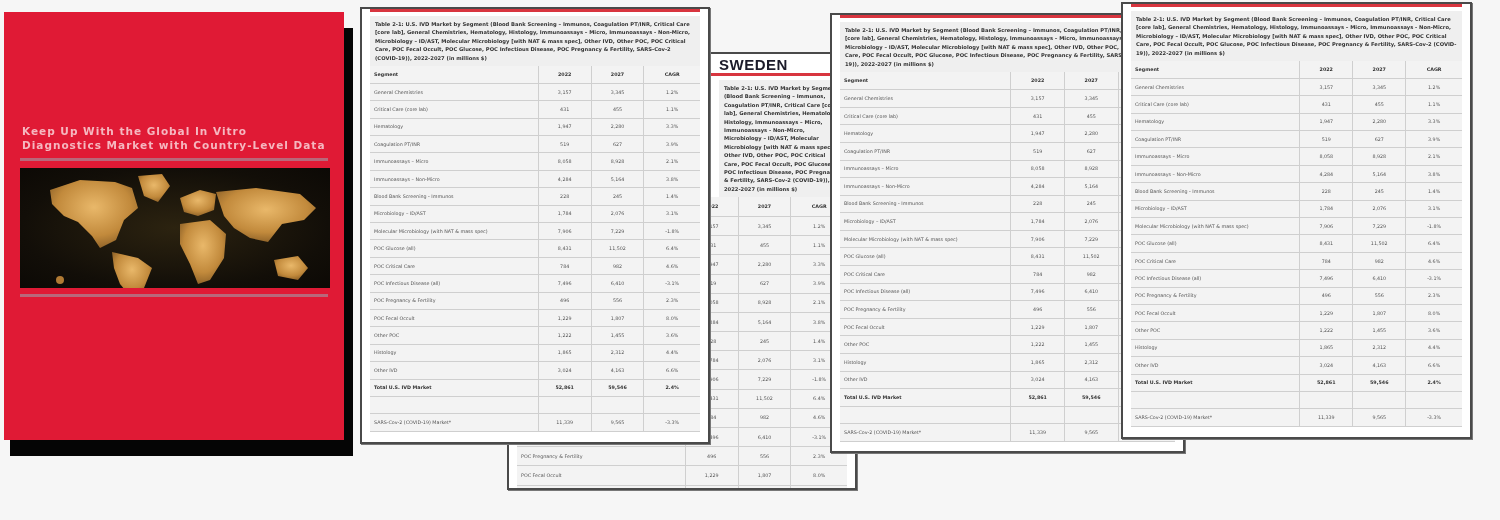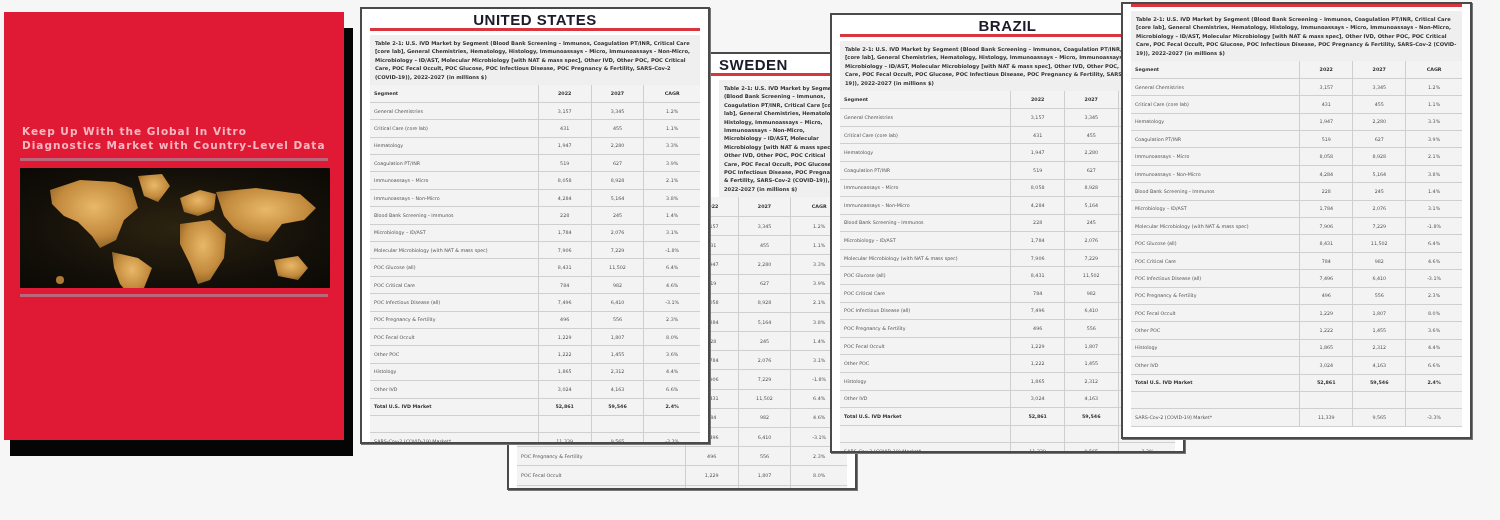--- a/index.html
+++ b/index.html
@@ -181,21 +181,20 @@
           <td style="width: 51%;">Other POC</td>
           <td class="num" style="width: 16%;">1,222</td>
           <td class="num" style="width: 16%;">1,455</td>
           <td class="num" style="width: 17%;">3.6%</td>
         </tr>
       </tbody>
   </table>
 </div>
 
 <div class="doc" id="doc-us">
-  <div class="doc-title">UNITED STATES</div>
   <div class="doc-redline"></div>
   <div class="doc-caption">Table 2-1: U.S. IVD Market by Segment (Blood Bank Screening – Immunos, Coagulation PT/INR, Critical Care [core lab], General Chemistries, Hematology, Histology, Immunoassays – Micro, Immunoassays - Non-Micro, Microbiology – ID/AST, Molecular Microbiology [with NAT &amp; mass spec], Other IVD, Other POC, POC Critical Care, POC Fecal Occult, POC Glucose, POC Infectious Disease, POC Pregnancy &amp; Fertility, SARS-Cov-2 (COVID-19)), 2022-2027 (in millions $)</div>
   <table class="seg">
     <tbody class="tbody-target">
         <tr class="hdr" style="height: 17.4px;">
           <td style="width: 51%;">Segment</td>
           <td class="num" style="width: 16%;">2022</td>
           <td class="num" style="width: 16%;">2027</td>
           <td class="num" style="width: 17%;">CAGR</td>
         </tr>
@@ -317,21 +316,20 @@
           <td style="width: 51%;">SARS-Cov-2 (COVID-19) Market*</td>
           <td class="num" style="width: 16%;">11,339</td>
           <td class="num" style="width: 16%;">9,565</td>
           <td class="num" style="width: 17%;">-3.3%</td>
         </tr>
       </tbody>
   </table>
 </div>
 
 <div class="doc" id="doc-brazil">
-  <div class="doc-title">BRAZIL</div>
   <div class="doc-redline"></div>
   <div class="doc-caption">Table 2-1: U.S. IVD Market by Segment (Blood Bank Screening – Immunos, Coagulation PT/INR, Critical Care [core lab], General Chemistries, Hematology, Histology, Immunoassays – Micro, Immunoassays - Non-Micro, Microbiology – ID/AST, Molecular Microbiology [with NAT &amp; mass spec], Other IVD, Other POC, POC Critical Care, POC Fecal Occult, POC Glucose, POC Infectious Disease, POC Pregnancy &amp; Fertility, SARS-Cov-2 (COVID-19)), 2022-2027 (in millions $)</div>
   <table class="seg">
     <tbody class="tbody-target">
         <tr class="hdr" style="height: 17.6px;">
           <td style="width: 51%;">Segment</td>
           <td class="num" style="width: 16%;">2022</td>
           <td class="num" style="width: 16%;">2027</td>
           <td class="num" style="width: 17%;">CAGR</td>
         </tr>

